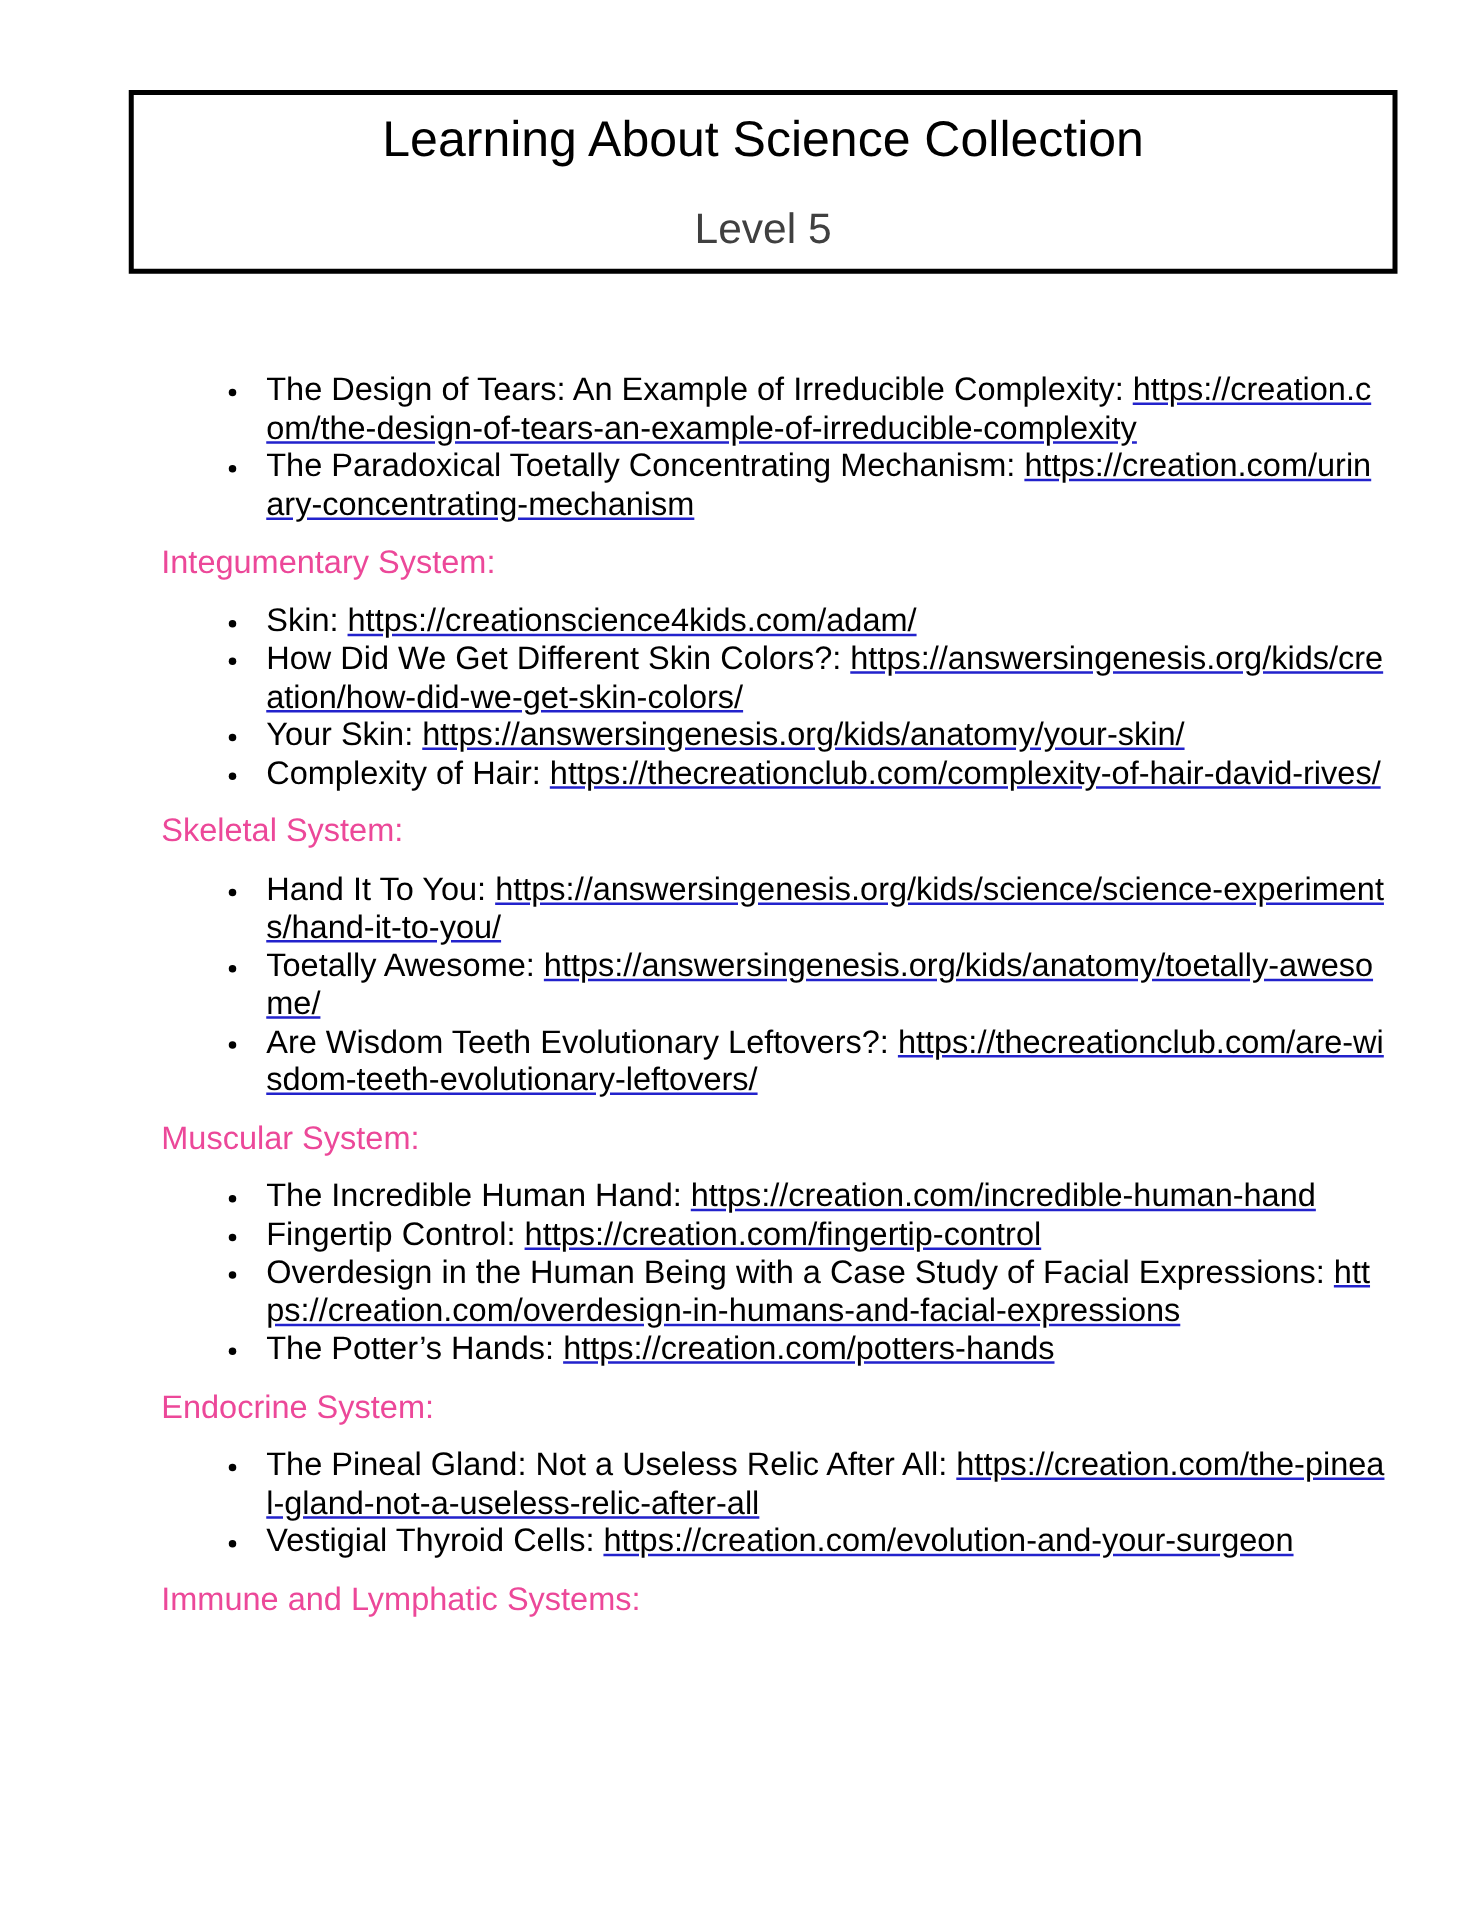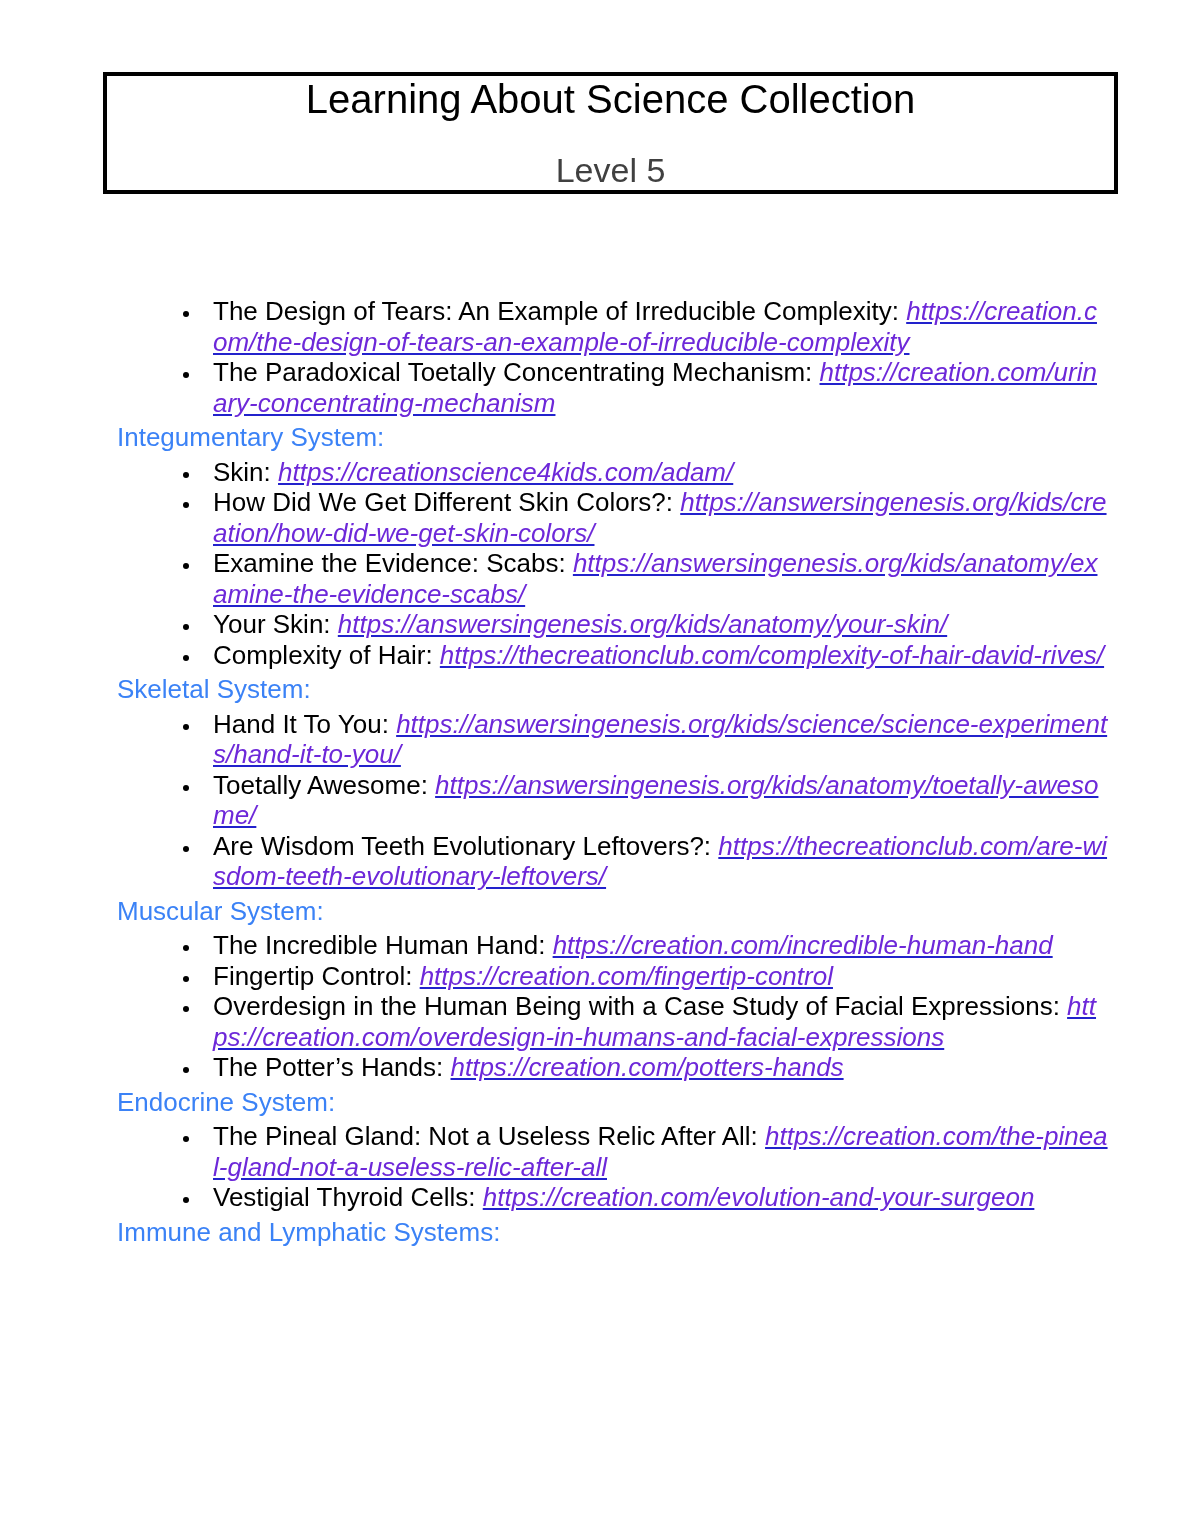--- a/index.html
+++ b/index.html
@@ -24,21 +24,21 @@
     height: 1536px;
     background: #ffffff;
   }
 
   
   .title-box {
     position: absolute;
     left: 103px;
     top: 72px;
     width: 1015px;
-    height: 122px;
+    height: 147px;
     box-sizing: border-box;
     border: 4px solid #000000;
     background: #ffffff;
     display: flex;
     flex-direction: column;
     align-items: center;
     justify-content: center;
   }
   .title-line-1 {
     font-size: 40px;
@@ -59,22 +59,22 @@
   .content {
     position: absolute;
     left: 113px;
     top: 296px;
     width: 997px;
   }
 
   .section-heading {
     font-size: 26px;
     line-height: 30.5px;
-    color: #3b82f6;
-    margin: 4px;
+    color: #ec4899;
+    margin: 16px;
     padding: 0;
     white-space: nowrap;
   }
 
   ul.bullets {
     list-style: none;
     margin: 0;
     padding: 0;
   }
   ul.bullets > li {
@@ -91,27 +91,26 @@
     position: absolute;
     left: 70px;
     top: 15px;
     width: 6px;
     height: 6px;
     border-radius: 50%;
     background: #000000;
   }
 
   .lnk {
-    color: #6d28d9;
+    color: #000000;
     text-decoration: underline;
     text-decoration-color: #2222CC;
     text-underline-offset: 2px;
     word-break: break-all;
     cursor: pointer;
-    font-style: italic;
   }
   .txt {
     color: #000000;
   }
 
   
   .footer {
     position: absolute;
     left: 0;
     top: 1538px;
@@ -152,21 +151,20 @@
 
   <div class="content">
       <ul class="bullets">
         <li><span class="txt">The Design of Tears: An Example of Irreducible Complexity: </span><a class="lnk">https://creation.com/the-design-of-tears-an-example-of-irreducible-complexity</a></li>
         <li><span class="txt">The Paradoxical Toetally Concentrating Mechanism: </span><a class="lnk">https://creation.com/urinary-concentrating-mechanism</a></li>
       </ul>
       <div class="section-heading">Integumentary System:</div>
       <ul class="bullets">
         <li><span class="txt">Skin: </span><a class="lnk">https://creationscience4kids.com/adam/</a></li>
         <li><span class="txt">How Did We Get Different Skin Colors?: </span><a class="lnk">https://answersingenesis.org/kids/creation/how-did-we-get-skin-colors/</a></li>
-        <li><span class="txt">Examine the Evidence: Scabs: </span><a class="lnk">https://answersingenesis.org/kids/anatomy/examine-the-evidence-scabs/</a></li>
         <li><span class="txt">Your Skin: </span><a class="lnk">https://answersingenesis.org/kids/anatomy/your-skin/</a></li>
         <li><span class="txt">Complexity of Hair: </span><a class="lnk">https://thecreationclub.com/complexity-of-hair-david-rives/</a></li>
       </ul>
       <div class="section-heading">Skeletal System:</div>
       <ul class="bullets">
         <li><span class="txt">Hand It To You: </span><a class="lnk">https://answersingenesis.org/kids/science/science-experiments/hand-it-to-you/</a></li>
         <li><span class="txt">Toetally Awesome: </span><a class="lnk">https://answersingenesis.org/kids/anatomy/toetally-awesome/</a></li>
         <li><span class="txt">Are Wisdom Teeth Evolutionary Leftovers?: </span><a class="lnk">https://thecreationclub.com/are-wisdom-teeth-evolutionary-leftovers/</a></li>
       </ul>
       <div class="section-heading">Muscular System:</div>

